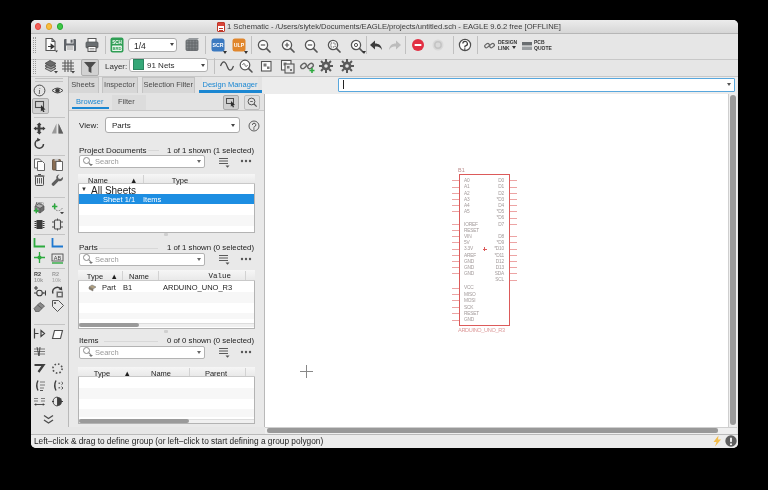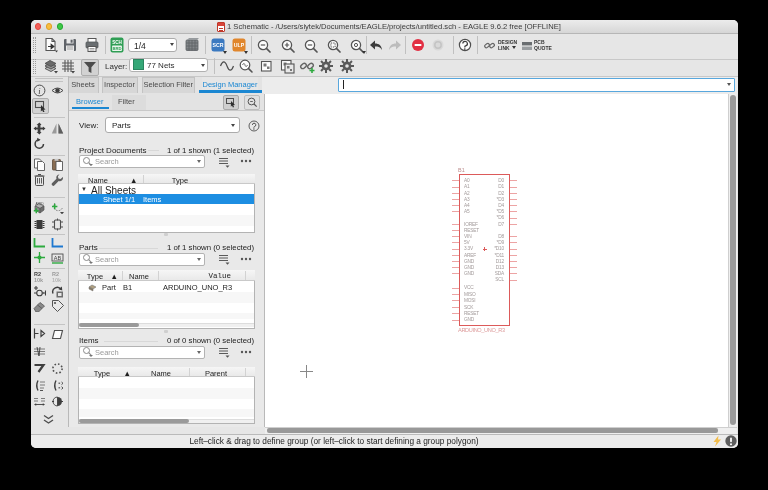--- a/index.html
+++ b/index.html
@@ -139,21 +139,21 @@
     <path d="M2 5h12M2 8h12M2 11h12M5 2v12M8 2v12M11 2v12" stroke="#5a5a5a" stroke-width="1.1"></path>
     <path d="M11 13l4 0-2 2.6z" fill="#444"></path>
   </svg>
 <div style="left:80.5px;top:58.5px;width:18px;height:17px;background:#d2d2d2;border:1px solid #adadad;border-radius:2px;"></div>
 <svg style="position:absolute;left:82.0px;top:58.5px;" width="15" height="15" viewBox="0 0 15 15">
     <path d="M2 3h12l-4.6 5.2V14l-2.8-1.6V8.2Z" fill="#4c4c4c"></path>
   </svg>
 <div class="t" style="left:105px;top:61.5px;width:26px;height:10px;font-size:8px;color:#2e2e2e;">Layer:</div>
 <div style="left:129px;top:57.5px;width:79px;height:14.5px;background:#fff;border:1px solid #b0b0b0;border-radius:3px;"></div>
 <div style="left:132.5px;top:59px;width:11px;height:11px;background:#35a878;border:1px solid #2a8660;"></div>
-<div class="t" style="left:147px;top:60.5px;width:50px;height:10px;font-size:8px;color:#2e2e2e;">77 Nets</div>
+<div class="t" style="left:147px;top:60.5px;width:50px;height:10px;font-size:8px;color:#2e2e2e;">91 Nets</div>
 <div style="left:201px;top:63.5px;width:0px;height:0px;border-left:2.5px solid transparent;border-right:2.5px solid transparent;border-top:3.5px solid #444;"></div>
 <div style="left:214px;top:58px;width:1px;height:16px;background:#c0c0c0;"></div>
 <svg style="position:absolute;left:219.0px;top:58.0px;" width="16" height="16" viewBox="0 0 16 16">
     <path d="M1.5 8 C3.5 2.5, 6 2.5, 8 8 S 12.5 13.5, 14.5 8" fill="none" stroke="#4e4e4e" stroke-width="1.2"></path>
   </svg>
 <svg style="position:absolute;left:237.5px;top:58.0px;" width="16" height="16" viewBox="0 0 16 16">
     <circle cx="7" cy="7" r="4.8" fill="#fdfdfd" stroke="#555" stroke-width="1.2"></circle>
     <path d="M4.5 7c1-2 2-2 2.5 0s1.5 2 2.5 0" fill="none" stroke="#555" stroke-width="0.9"></path>
     <path d="M10.6 10.6L14 14" stroke="#555" stroke-width="1.6" stroke-linecap="round"></path>
   </svg>
@@ -584,20 +584,20 @@
 <div class="t" style="left:482px;top:258.8px;width:22px;height:5px;font-size:4.8px;color:#a29a9a;letter-spacing:-0.2px;text-align:right;">D12</div>
 <div style="left:510px;top:267.1px;width:7px;height:1px;background:#eda4a4;"></div>
 <div class="t" style="left:482px;top:265.0px;width:22px;height:5px;font-size:4.8px;color:#a29a9a;letter-spacing:-0.2px;text-align:right;">D13</div>
 <div style="left:510px;top:273.3px;width:7px;height:1px;background:#eda4a4;"></div>
 <div class="t" style="left:482px;top:271.2px;width:22px;height:5px;font-size:4.8px;color:#a29a9a;letter-spacing:-0.2px;text-align:right;">SDA</div>
 <div style="left:510px;top:279.5px;width:7px;height:1px;background:#eda4a4;"></div>
 <div class="t" style="left:482px;top:277.4px;width:22px;height:5px;font-size:4.8px;color:#a29a9a;letter-spacing:-0.2px;text-align:right;">SCL</div>
 <div style="left:482.5px;top:248.7px;width:4.5px;height:0.9px;background:#dc5a5a;"></div>
 <div style="left:484.3px;top:246.9px;width:0.9px;height:4.5px;background:#dc5a5a;"></div>
 <div style="left:31px;top:433.5px;width:707px;height:14.5px;background:#ececec;border-top:1px solid #bababa;border-radius:0 0 5px 5px;"></div>
-<div class="t" style="left:34px;top:436px;width:600px;height:11px;font-size:8.3px;color:#1e1e1e;text-align:center;">Left–click &amp; drag to define group (or left–click to start defining a group polygon)</div>
+<div class="t" style="left:34px;top:436px;width:600px;height:11px;font-size:8.3px;color:#1e1e1e;">Left–click &amp; drag to define group (or left–click to start defining a group polygon)</div>
 <svg style="position:absolute;left:712.0px;top:435.0px;" width="11" height="12" viewBox="0 0 11 12">
     <path d="M6.5 0.5 L1.5 7h3l-1.5 4.5 6-7h-3z" fill="#f2bc4a"></path>
   </svg>
 <svg style="position:absolute;left:724.5px;top:435.0px;" width="12" height="12" viewBox="0 0 12 12">
     <circle cx="6" cy="6" r="5.7" fill="#5d5d5d"></circle>
     <rect x="5.1" y="2.6" width="1.8" height="4.6" rx="0.9" fill="#fff"></rect>
     <circle cx="6" cy="9.2" r="1.05" fill="#fff"></circle>
   </svg>
 </body></html>

